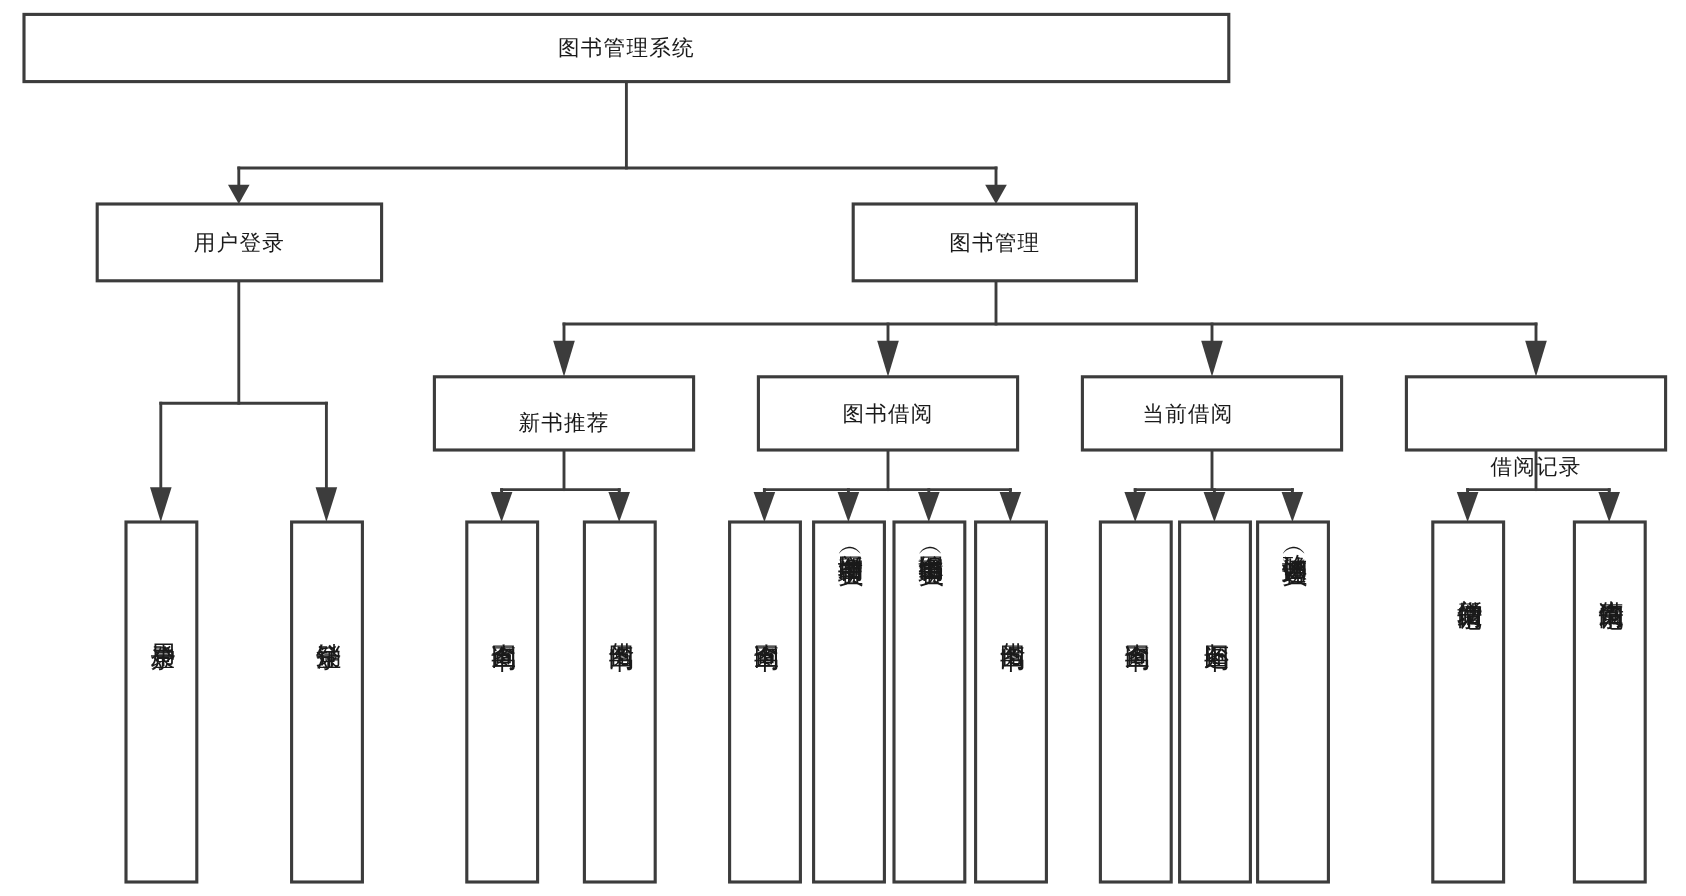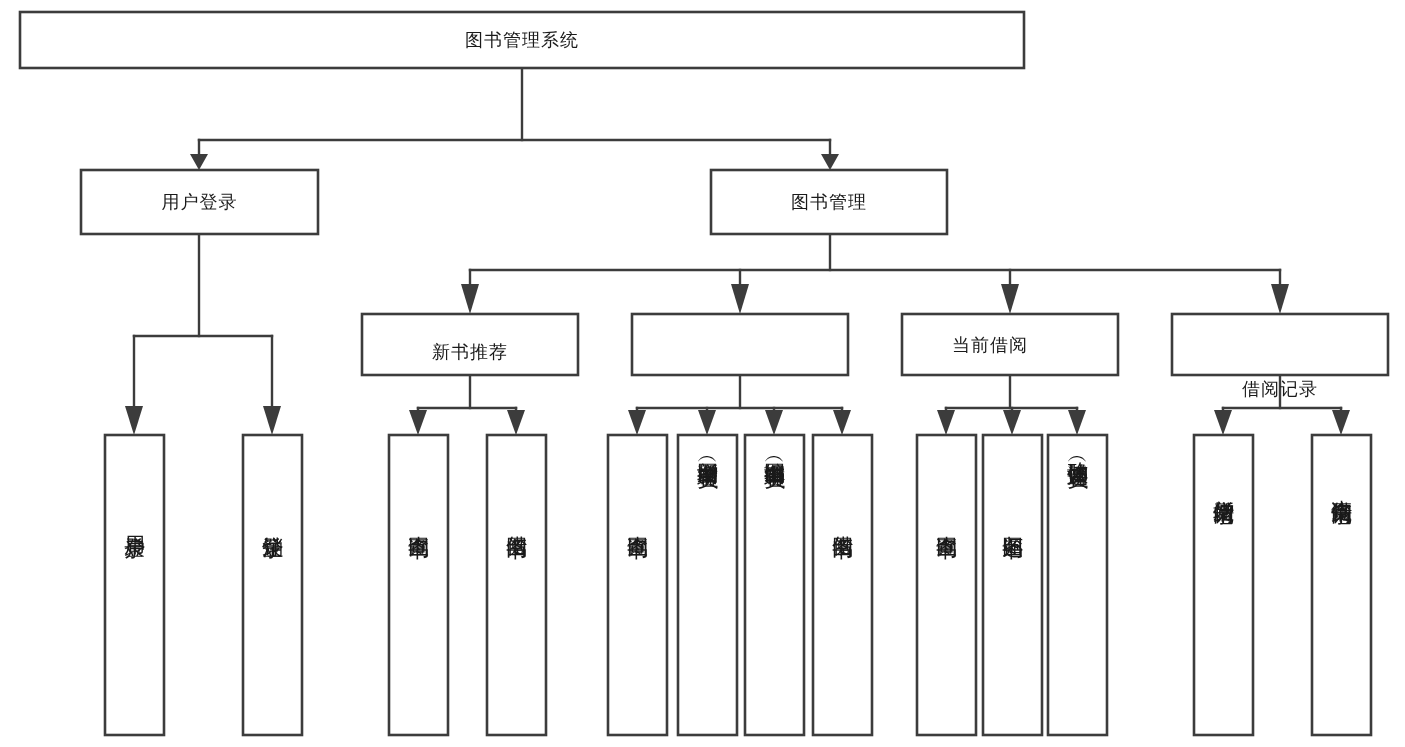--- a/index.html
+++ b/index.html
@@ -177,20 +177,21 @@
   </svg>
 
   <div class="hlabel-wrap" style="left:20px; top:12px; width:1004px; height:56px;">图书管理系统</div>
 
   <div class="hlabel-wrap" style="left:81px; top:170px; width:237px; height:64px;">用户登录</div>
 
   <div class="hlabel-wrap" style="left:711px; top:170px; width:236px; height:64px;">图书管理</div>
 
   <div class="hlabel-wrap" style="left:362px; top:314px; width:216px; height:76px;">新书推荐</div>
 
+  <div class="hlabel-wrap" style="left:632px; top:314px; width:216px; height:61px;">图书借阅</div>
 
   <div class="hlabel-wrap" style="left:902px; top:314px; width:176px; height:61px;">当前借阅</div>
 
   <div class="hlabel-wrap" style="left:1172px; top:314px; width:216px; height:61px;margin-top:44px;">借阅记录</div>
 
   <div class="vlabel-wrap" style="left:105px; top:435px; width:59px; height:300px; padding-top:84px;">
     <span>用户登录</span>
   </div>
 
   <div class="vlabel-wrap" style="left:243px; top:435px; width:59px; height:300px; padding-top:84px;">

